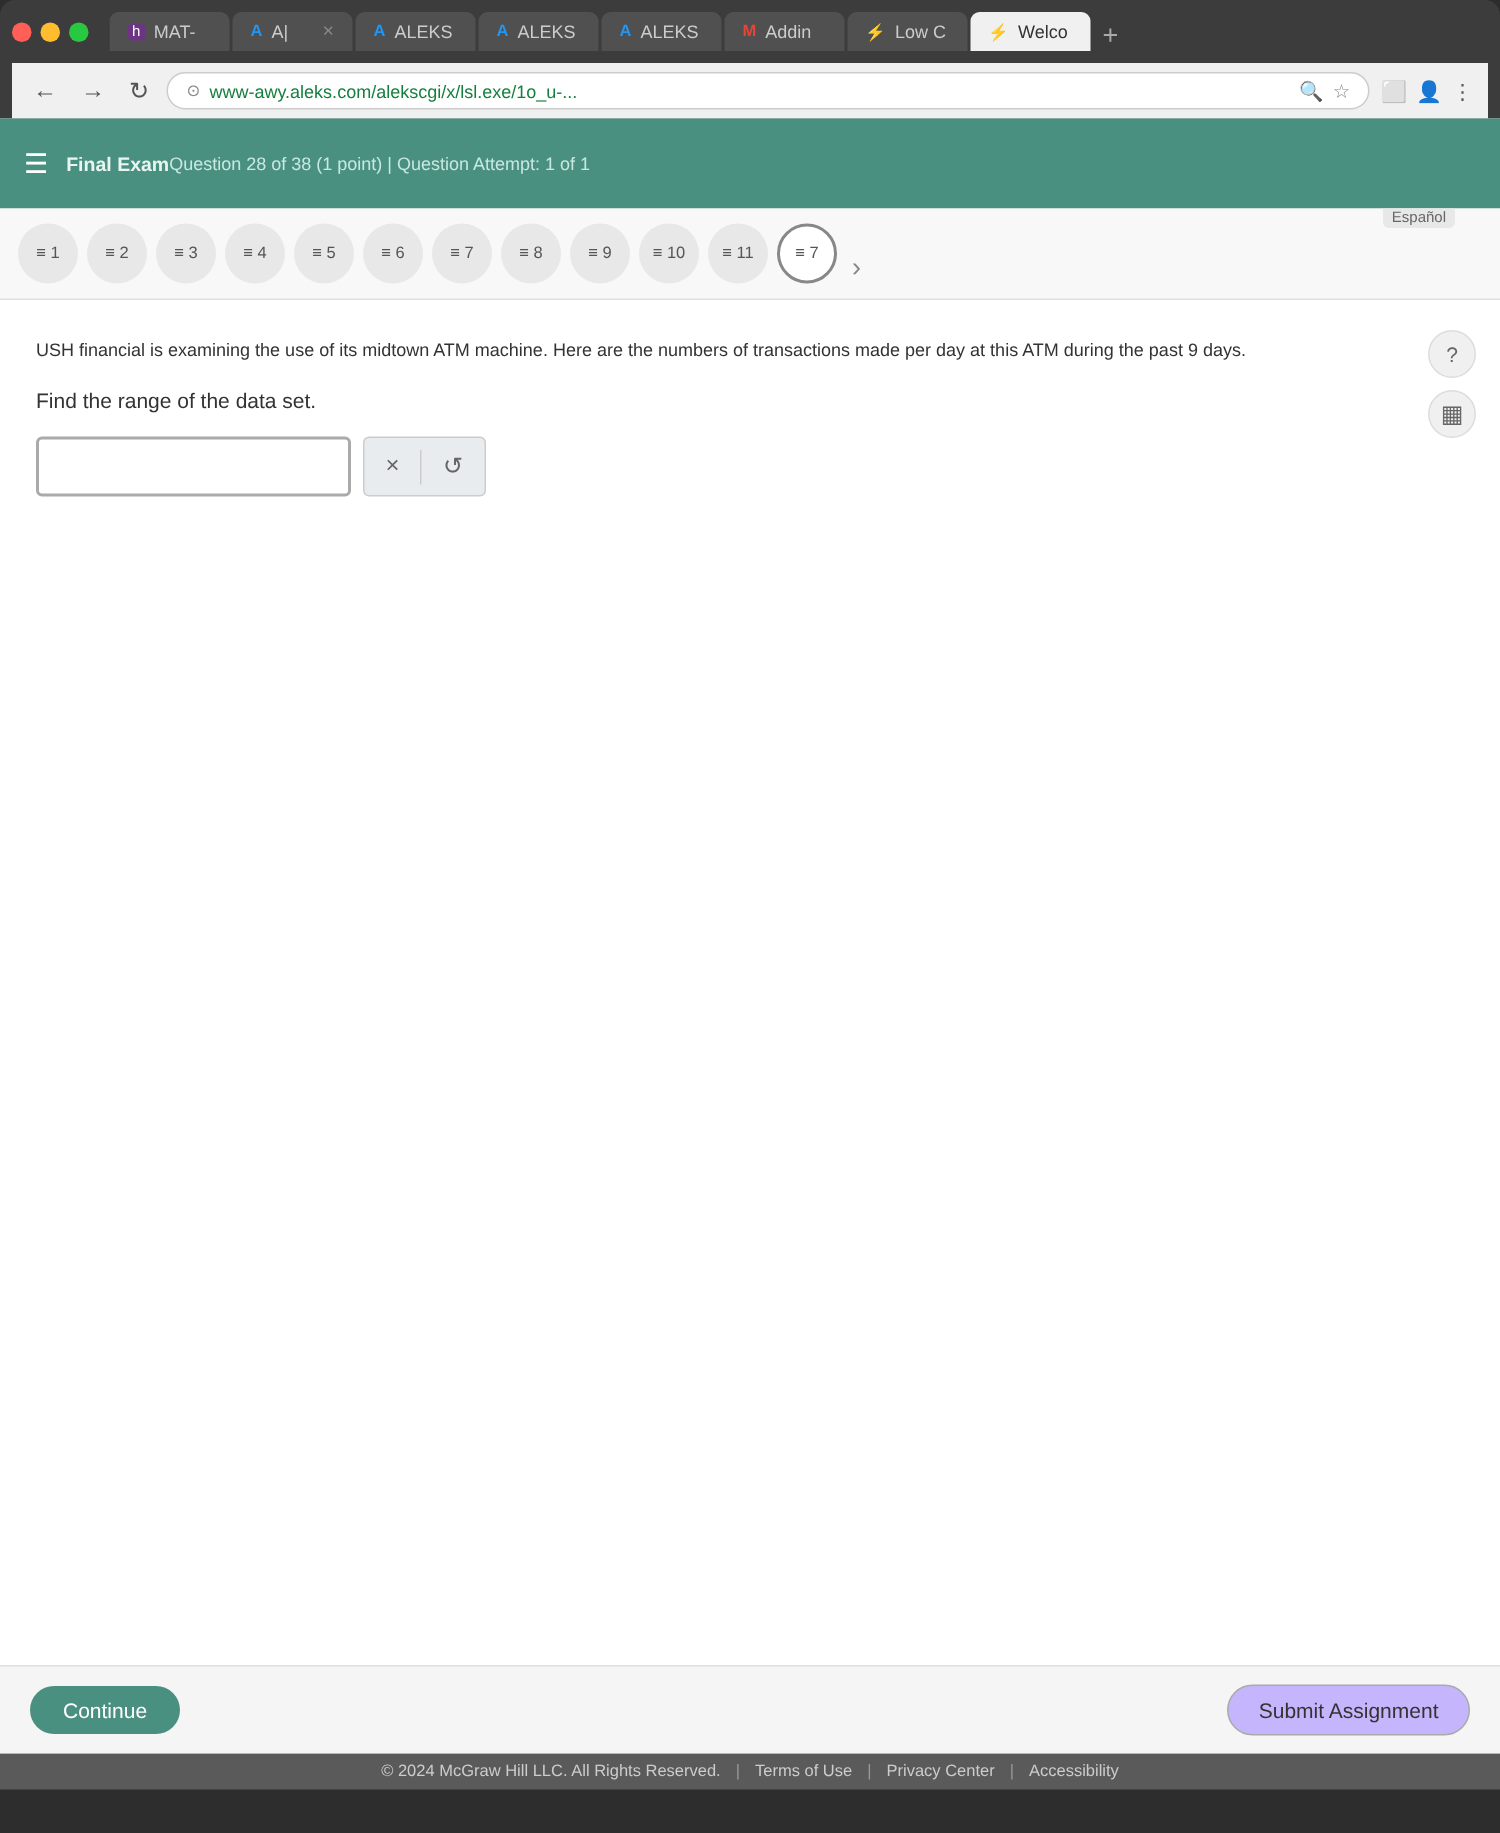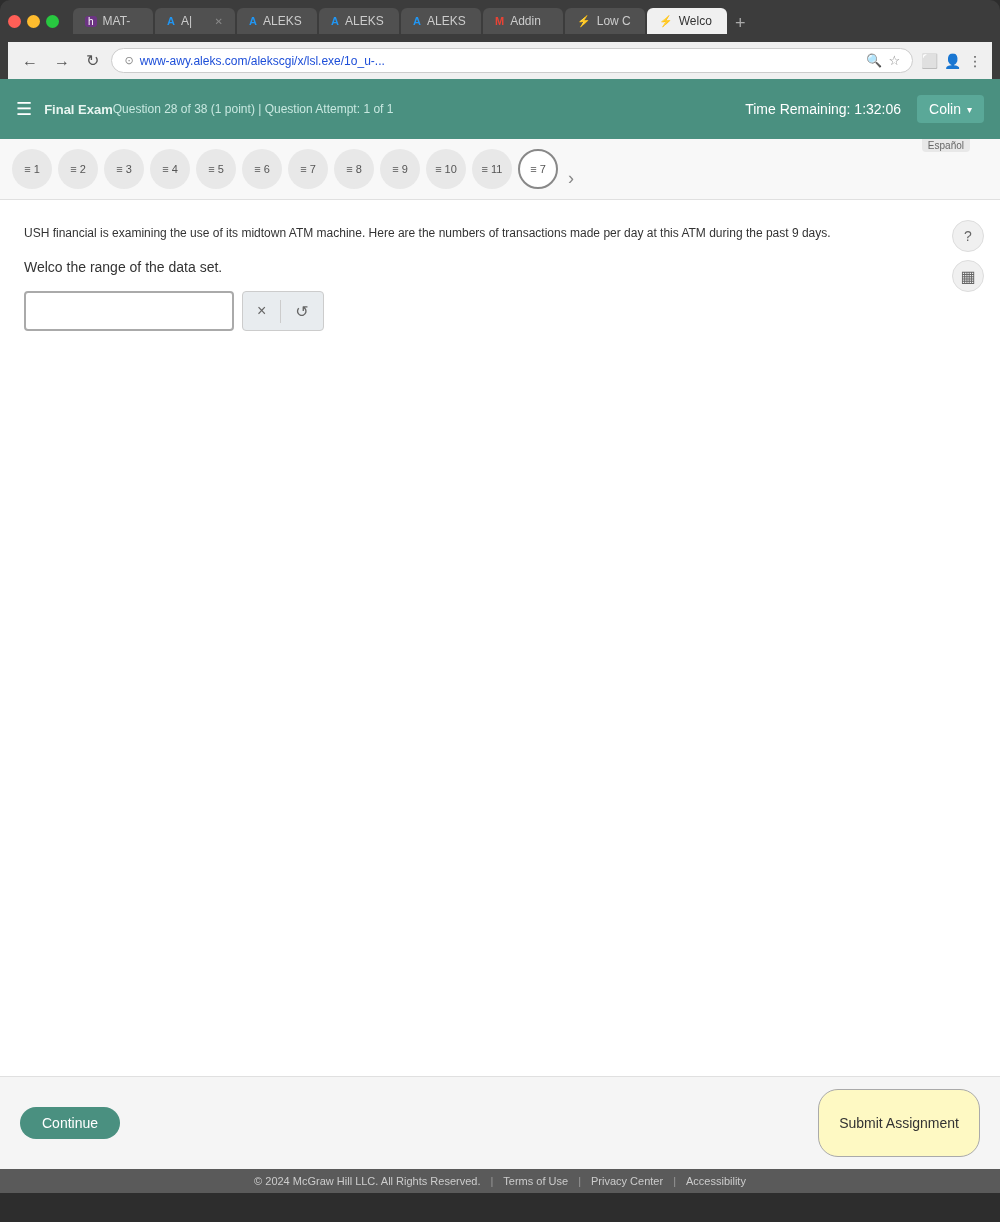--- a/index.html
+++ b/index.html
@@ -19,21 +19,21 @@
     .tab.active { background: #f0f0f0; color: #333; }
     .tab-close { font-size: 10px; color: #888; margin-left: auto; }
     .tab-icon { font-size: 11px; }
     .tab-add { background: none; border: none; color: #aaa; font-size: 18px; cursor: pointer; padding: 0 6px; }
 
     
     .address-bar { background: #f0f0f0; padding: 6px 10px; display: flex; align-items: center; gap: 8px; }
     .nav-btn { background: none; border: none; cursor: pointer; color: #555; font-size: 16px; padding: 2px 4px; }
     .nav-btn:disabled { color: #aaa; cursor: default; }
     .url-bar { flex: 1; background: #fff; border: 1px solid #ccc; border-radius: 20px; padding: 4px 12px; font-size: 12px; color: #333; display: flex; align-items: center; gap: 6px; }
-    .url-text { flex: 1; color: #1d4ed8; font-size: 12px; }
+    .url-text { flex: 1; color: #15803d; font-size: 12px; }
     .address-icons { display: flex; gap: 6px; align-items: center; }
     .addr-icon { color: #555; font-size: 14px; cursor: pointer; }
 
     
     .app-container { background: #fff; min-height: 1090px; display: flex; flex-direction: column; }
 
     
     .app-header { background: #4a9080; color: #fff; padding: 10px 16px; display: flex; align-items: center; justify-content: space-between; min-height: 60px; }
     .header-left { display: flex; align-items: center; gap: 12px; }
     .hamburger-btn { background: none; border: none; color: #fff; font-size: 18px; cursor: pointer; }
@@ -63,21 +63,21 @@
     
     .answer-area { display: flex; align-items: center; gap: 8px; margin-top: 8px; }
     .answer-input { width: 210px; height: 40px; border: 2px solid #aaa; border-radius: 4px; padding: 6px 10px; font-size: 16px; outline: none; background: #fff; }
     .action-buttons { display: flex; align-items: center; gap: 0; background: #e8ecef; border: 1px solid #ccc; border-radius: 4px; height: 40px; }
     .action-btn { background: none; border: none; padding: 0 14px; height: 100%; cursor: pointer; font-size: 16px; color: #666; display: flex; align-items: center; justify-content: center; }
     .action-btn-divider { width: 1px; background: #ccc; height: 60%; }
 
     
     .app-footer { background: #f5f5f5; padding: 12px 20px; display: flex; align-items: center; justify-content: space-between; border-top: 1px solid #e0e0e0; }
     .continue-btn { background: #4a9080; color: #fff; border: none; border-radius: 20px; padding: 8px 22px; font-size: 14px; cursor: pointer; font-weight: 500; }
-    .submit-btn { background: #fef9c3; color: #333; border: 1px solid #aaa; border-radius: 20px; padding: 25px 20px; font-size: 14px; cursor: pointer; }
+    .submit-btn { background: #c4b5fd; color: #333; border: 1px solid #aaa; border-radius: 20px; padding: 8px 20px; font-size: 14px; cursor: pointer; }
 
     
     .bottom-bar { background: #5a5a5a; color: #ccc; font-size: 11px; padding: 6px 20px; display: flex; justify-content: center; gap: 10px; }
     .bottom-link { color: #ccc; text-decoration: none; }
     .bottom-sep { color: #999; }
   </style>
 </head>
 <body>
 
 <div class="browser-chrome">
@@ -145,29 +145,20 @@
 
 <div class="app-container">
 
   <div class="app-header">
     <div class="header-left">
       <button class="hamburger-btn">☰</button>
       <div class="header-info">
         <span class="header-title">Final Exam</span>
         <span class="header-subtitle">Question 28 of 38 (1 point)  |  Question Attempt: 1 of 1</span>
       </div>
-    </div>
-    <div class="header-right">
-      <span class="time-remaining">
-        <span>Time Remaining:</span>&nbsp;<span>1:32:06</span>
-      </span>
-      <button class="user-btn">
-        <span>Colin</span>
-        <span class="chevron-down">▾</span>
-      </button>
     </div>
   </div>
 
   <div class="question-nav">
     <span class="espanol-badge">Español</span>
     <button class="q-nav-btn">≡ 1</button>
     <button class="q-nav-btn">≡ 2</button>
     <button class="q-nav-btn">≡ 3</button>
     <button class="q-nav-btn">≡ 4</button>
     <button class="q-nav-btn">≡ 5</button>
@@ -181,21 +172,21 @@
     <button class="q-nav-arrow">›</button>
   </div>
 
   <div class="question-content">
     <div class="help-icons">
       <button class="help-icon-btn">?</button>
       <button class="help-icon-btn" style="font-size:16px;">▦</button>
     </div>
 
     <p class="question-text">USH financial is examining the use of its midtown ATM machine. Here are the numbers of transactions made per day at this ATM during the past 9 days.</p>
-    <p class="find-text">Welco the range of the data set.</p>
+    <p class="find-text">Find the range of the data set.</p>
 
     <div class="answer-area">
       <input class="answer-input" type="text" value="" placeholder="" style="">
       <div class="action-buttons">
         <button class="action-btn">×</button>
         <div class="action-btn-divider"></div>
         <button class="action-btn">↺</button>
       </div>
     </div>
   </div>

